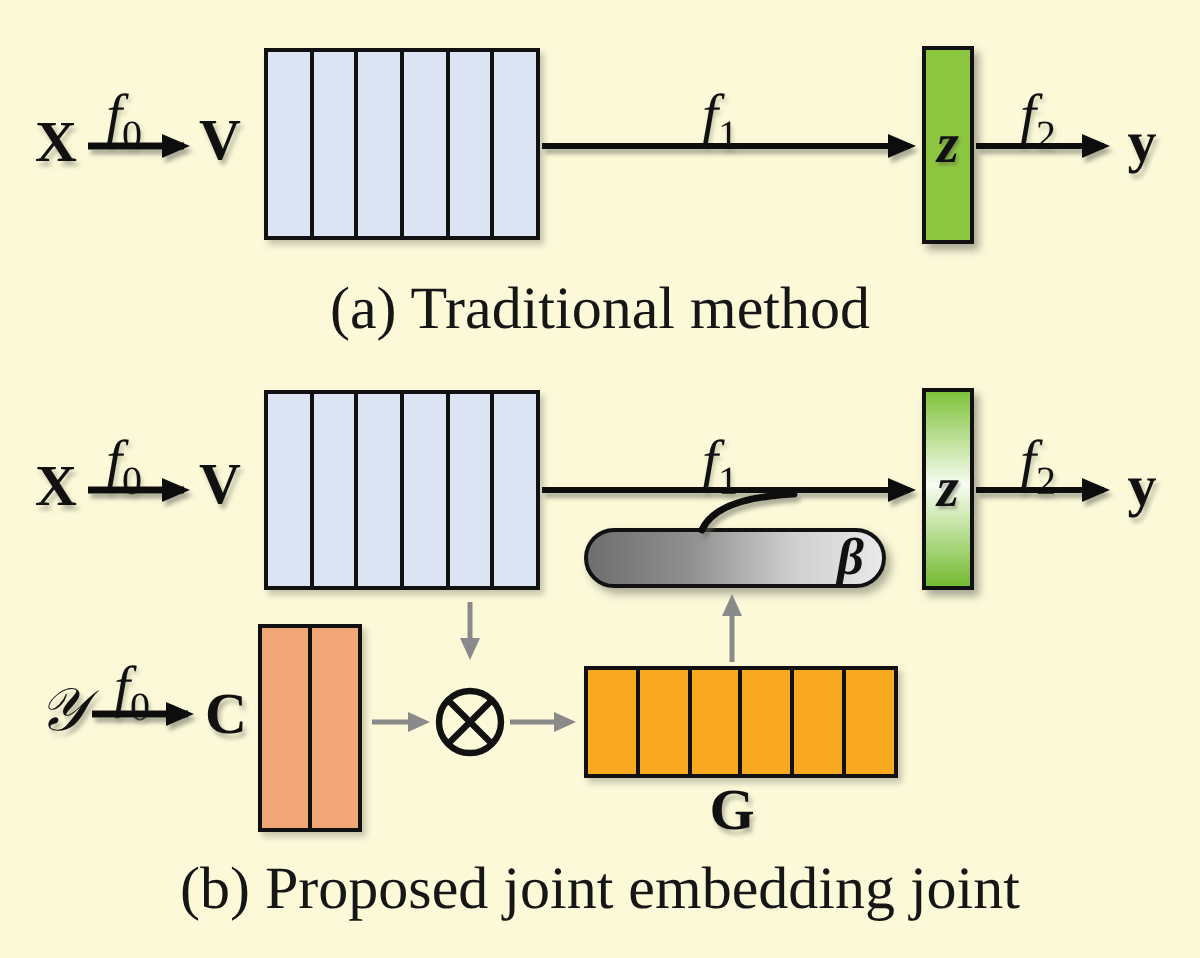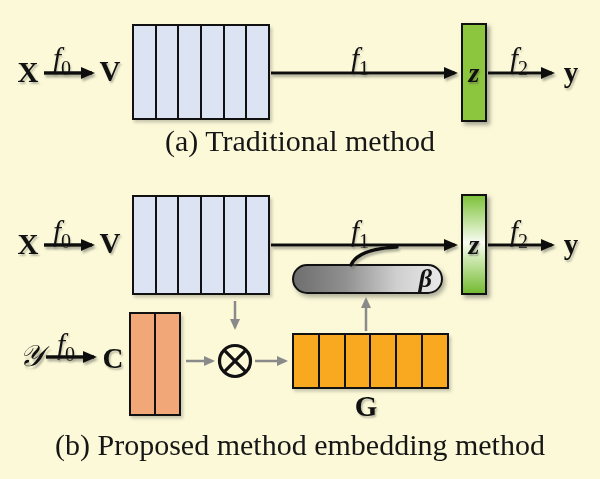--- a/index.html
+++ b/index.html
@@ -86,21 +86,21 @@
   <div class="fl" style="left:360px;top:45px"><span>f</span><sub>1</sub></div>
 
   <div class="zbox solid" style="left:461px;top:23px;width:26px;height:99px">
     <span class="z">z</span>
   </div>
 
   <div class="fl" style="left:519px;top:45px"><span>f</span><sub>2</sub></div>
 
   <div class="lbl" style="left:571px;top:72px">y</div>
 
-  <div class="caption" style="top:124px">(a) Traditional method</div>
+  <div class="caption" style="top:138px">(a) Traditional method</div>
 
   <div class="lbl" style="left:28px;top:244px">X</div>
 
   <div class="fl" style="left:62px;top:218px"><span>f</span><sub>0</sub></div>
 
   <div class="lbl" style="left:110px;top:243px">V</div>
 
   <div class="matrix blue" style="left:132px;top:195px;width:138px;height:100px">
     <div class="col"></div>
   <div class="col"></div>
@@ -139,21 +139,21 @@
     <div class="col"></div>
   <div class="col"></div>
       <div class="col"></div>
       <div class="col"></div>
       <div class="col"></div>
       <div class="col"></div>
     </div>
 
   <div class="lbl" style="left:366px;top:406px">G</div>
 
-  <div class="caption" style="top:428px">(b) Proposed method embedding method</div>
+  <div class="caption" style="top:428px">(b) Proposed joint embedding joint</div>
 
   <svg class="overlay" width="600" height="479" viewBox="0 0 600 479">
     <defs>
       <marker id="mb" markerUnits="userSpaceOnUse" markerWidth="14" markerHeight="12" refX="11" refY="6" orient="auto">
         <path d="M0,0 L14,6 L0,12 Z" fill="#111"></path>
       </marker>
       <marker id="mg" markerUnits="userSpaceOnUse" markerWidth="11" markerHeight="10" refX="8" refY="5" orient="auto">
         <path d="M0,0 L11,5 L0,10 Z" fill="#8A8A8A"></path>
       </marker>
       <filter id="ds" x="-20%" y="-20%" width="150%" height="150%">

